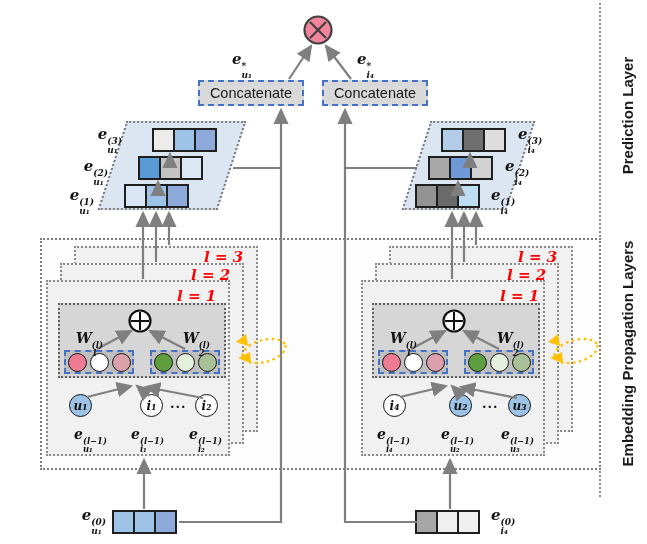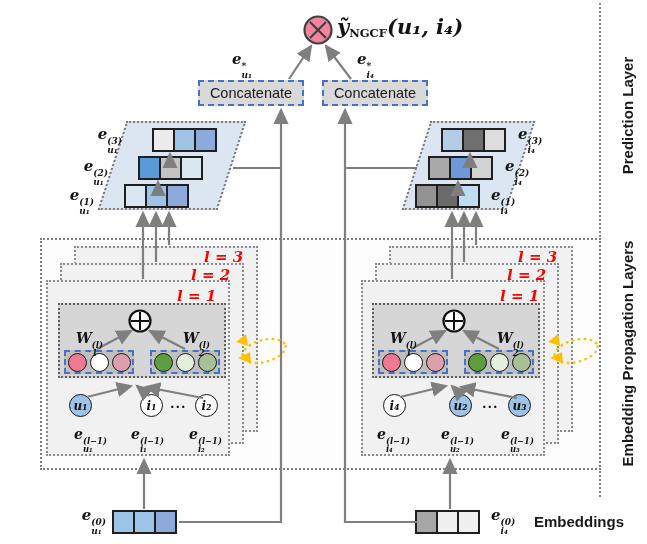--- a/index.html
+++ b/index.html
@@ -215,23 +215,20 @@
     <g>
       <circle cx="140" cy="321" r="10.5" fill="#ffffff" stroke="#111111" stroke-width="2.2"></circle>
       <path d="M131,321 L149,321 M140,312 L140,330" stroke="#111111" stroke-width="2" fill="none"></path>
     </g>
     <g>
       <circle cx="454" cy="321" r="10.5" fill="#ffffff" stroke="#111111" stroke-width="2.2"></circle>
       <path d="M445,321 L463,321 M454,312 L454,330" stroke="#111111" stroke-width="2" fill="none"></path>
     </g>
   </svg>
 
-  <div class="abs m z12" style="left:337px;top:16px;font-size:21px;">
-    <span class="b">ỹ</span><span class="subsc">NGCF</span><span>(u₁, i₄)</span>
-  </div>
 
   <div class="abs m z12" style="left:232px;top:52px;">
     <span>e</span><span class="st">
         <span class="sp">*</span>
         <span class="sb">u₁</span>
       </span>
   </div>
   <div class="abs m z12" style="left:357px;top:52px;">
     <span>e</span><span class="st">
         <span class="sp">*</span>
@@ -355,15 +352,14 @@
   </div>
   <div class="abs m z12" style="left:491px;top:508px;">
     <span>e</span><span class="st">
         <span class="sp">(0)</span>
         <span class="sb">i₄</span>
       </span>
   </div>
 
   <div class="abs sec rot z12" style="left:547px;top:107px;width:160px;">Prediction Layer</div>
   <div class="abs sec rot z12" style="left:507px;top:345px;width:240px;">Embedding Propagation Layers</div>
-  <div class="abs sec z12" style="left:534px;top:513px;">Embeddings</div>
 
 </div>
 
 </body></html>

